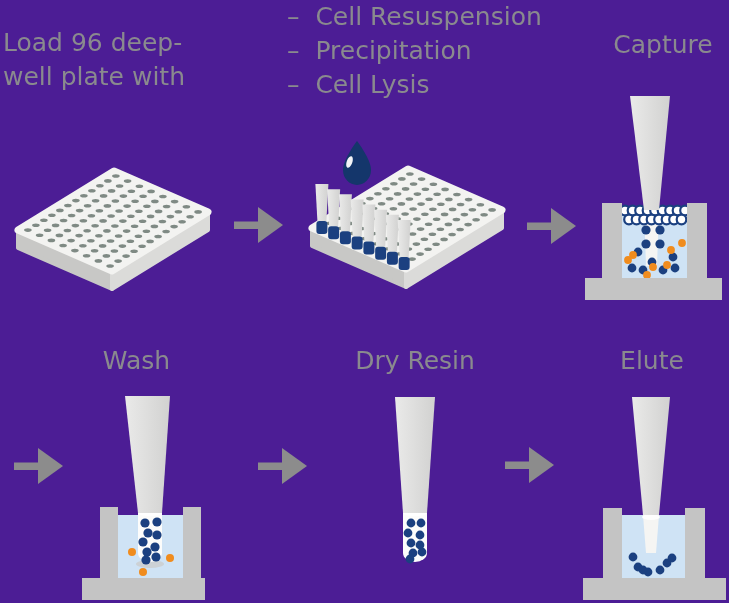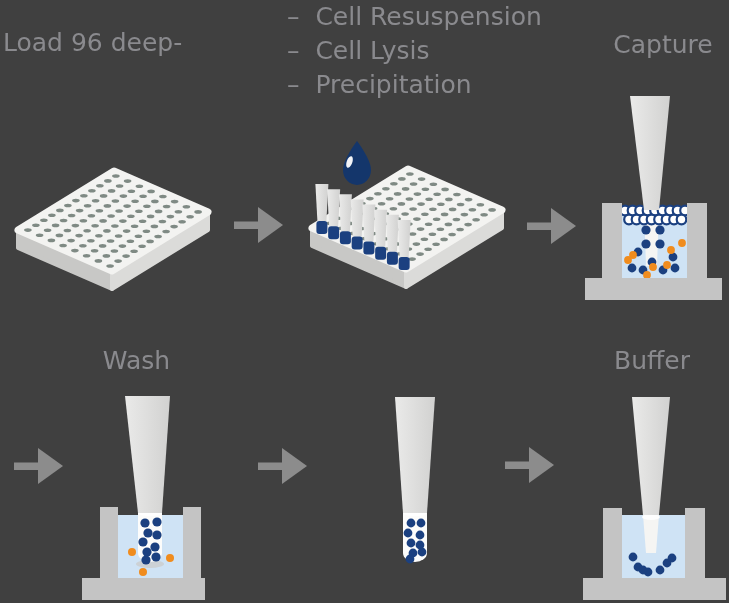--- a/index.html
+++ b/index.html
@@ -1,16 +1,16 @@
 <!DOCTYPE html>
 <html style="--text: #8a8a8e; --arrow: #8c8c8c; --navy: #1b4080; --navy-dark: #14366b; --orange: #f08c1e; --liquid: #cfe3f5; --stand: #c4c4c4; --plate-top: #f3f3f1; --plate-side-left: #c8c8c6; --plate-side-right: #dbdbd9; --hole: #7f8a84;"><head>
 <meta charset="utf-8">
 <style>
   html,body{margin:0;padding:0;background:#fff;}
-  #canvas{position:relative;width:729px;height:603px;background:#404040;overflow:hidden;
+  #canvas{position:relative;width:729px;height:603px;background:#4c1d95;overflow:hidden;
           font-family:"DejaVu Sans","Liberation Sans",sans-serif;}
   .abs{position:absolute;}
   .textblock{position:absolute;color:var(--text);font-size:25px;line-height:34px;}
   .label{position:absolute;color:var(--text);font-size:25px;line-height:30px;text-align:center;}
   .bullet{white-space:pre;}
   
   .navy{fill:var(--navy);}
   .navydark{fill:var(--navy-dark);}
   .orange{fill:var(--orange);}
   .stand{fill:var(--stand);}
@@ -37,31 +37,33 @@
       <linearGradient id="tipGrad" x1="0" y1="0" x2="1" y2="0">
         <stop offset="0" stop-color="#eaeae9"></stop>
         <stop offset="0.45" stop-color="#dfdfde"></stop>
         <stop offset="1" stop-color="#d1d1d0"></stop>
       </linearGradient>
     </defs>
   </svg>
 
   <div class="textblock" style="left:3px;top:26px;width:250px;">
     <div>Load 96 deep-</div>
+    <div>well plate with</div>
   </div>
 
   <div class="textblock" style="left:287px;top:0px;width:290px;">
     <div class="bullet">–  Cell Resuspension</div>
+    <div class="bullet">–  Precipitation</div>
     <div class="bullet">–  Cell Lysis</div>
-    <div class="bullet">–  Precipitation</div>
   </div>
 
   <div class="label" style="left:588px;top:30px;width:150px;">Capture</div>
   <div class="label" style="left:74px;top:346px;width:125px;">Wash</div>
-  <div class="label" style="left:576px;top:346px;width:152px;">Buffer</div>
+  <div class="label" style="left:340px;top:346px;width:150px;">Dry Resin</div>
+  <div class="label" style="left:576px;top:346px;width:152px;">Elute</div>
 
   <svg class="abs" style="left:12px;top:166px;" width="220" height="132" viewBox="0 0 220 132">
     <polygon class="side-l" points="6,64 100,105 100,123 6,82"></polygon>
     <polygon class="side-r" points="100,105 196,46 196,64 100,123"></polygon>
     <path class="plate-top" d="M6,64 L102,5 L196,46 L100,105 Z"></path>
     <g class="holes">
         <ellipse cx="15.9" cy="64.1" rx="3.8" ry="1.8" class="hole"></ellipse>
         <ellipse cx="23.9" cy="59.2" rx="3.8" ry="1.8" class="hole"></ellipse>
         <ellipse cx="31.9" cy="54.3" rx="3.8" ry="1.8" class="hole"></ellipse>
         <ellipse cx="39.9" cy="49.3" rx="3.8" ry="1.8" class="hole"></ellipse>

